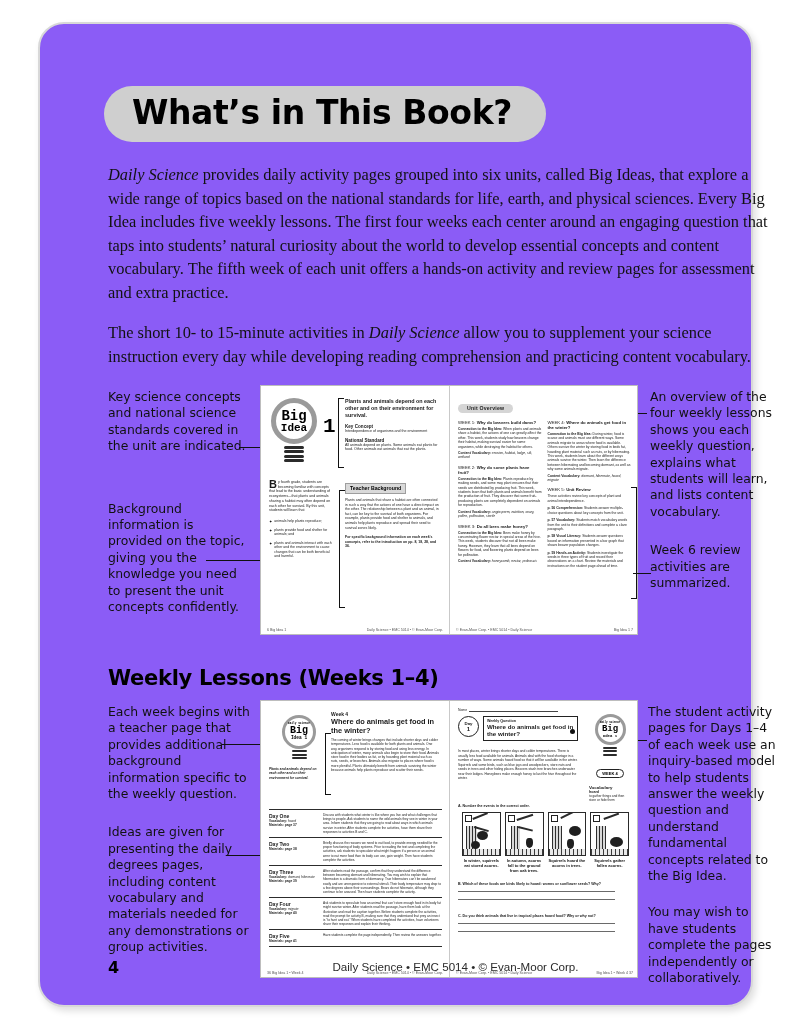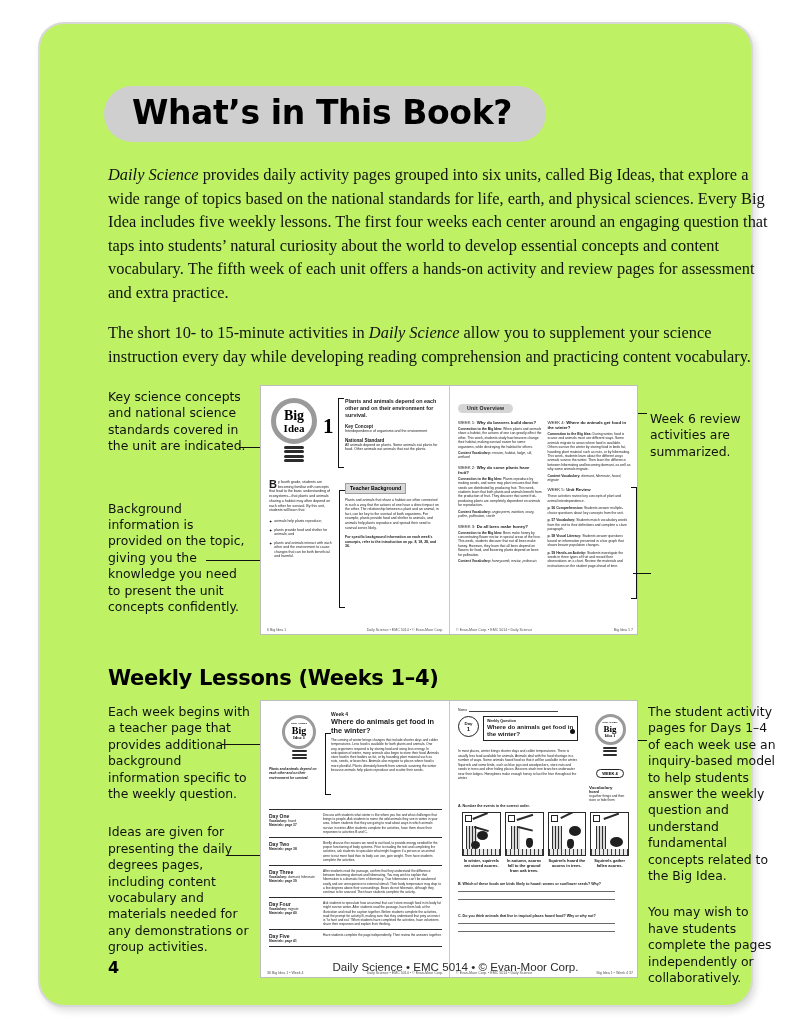--- a/index.html
+++ b/index.html
@@ -13,21 +13,21 @@
     position: relative;
   }
 
   
   #page-frame{
     position:absolute;
     left:38px; top:22px;
     width:715px; height:985px;
     border:2px solid #d8d8d8;
     border-radius:26px;
-    background:#bef264;
+    background:#8b5cf6;
     box-shadow: 3px 4px 7px rgba(0,0,0,0.13);
   }
 
   #content{
     position:absolute;
     left:68px; top:62px;
     width:670px; height:930px;
   }
 
   
@@ -103,21 +103,21 @@
     border:5px solid #9a9a9a;background:#fff;
     display:flex;align-items:center;justify-content:center;
     flex-direction:column;
   }
   .bulb .base{
     width:20px;margin:1px auto 0 auto;
   }
   .bulb .base i{
     display:block;height:3px;background:#2b2b2b;margin:1.6px 0;border-radius:2px;
   }
-  .bi-text{ font-family:Liberation Serif, serif;font-weight:bold;line-height:1; }
+  .bi-text{ font-family:Liberation Mono, monospace;font-weight:bold;line-height:1; }
 
   
   .tab{
     display:inline-block;background:#d5d5d5;border-radius:9px;
     padding:1.5px 9px; font-size:5.2px; font-weight:bold; color:#1c1c1c;
     letter-spacing:.2px;
   }
   .boxhead{
     background:#d9d9d9;border:1px solid #9e9e9e;
     font-size:5.2px;font-weight:bold;padding:1.5px 4px;display:inline-block;
@@ -201,20 +201,21 @@
 
       <div class="annot" style="position:absolute;left:0;top:4px;width:140px;">
         <p>Key science concepts and national science standards covered in the unit are indicated.</p>
         <p style="margin-top:46px;">Background information is provided on the topic, giving you the knowledge you need to present the unit concepts confidently.</p>
       </div>
 
       <div class="leader" style="left:131px;top:62px;width:24px;"></div>
       <div class="leader" style="left:98px;top:175px;width:57px;"></div>
 
       <div class="annot" style="position:absolute;right:0;top:4px;width:128px;">
+        <p>An overview of the four weekly lessons shows you each weekly question, explains what students will learn, and lists content vocabulary.</p>
         <p style="margin-top:22px;">Week 6 review activities are summarized.</p>
       </div>
       <div class="leader" style="right:131px;top:28px;width:30px;"></div>
       <div class="leader-dot" style="right:160px;top:26px;"></div>
 
       <div class="spread" style="left:152px;top:0;width:378px;height:250px;">
         <div class="gutter" style="left:188px;"></div>
 
         <div style="position:absolute;left:0;top:0;width:188px;height:100%;padding:9px 8px;">
 

